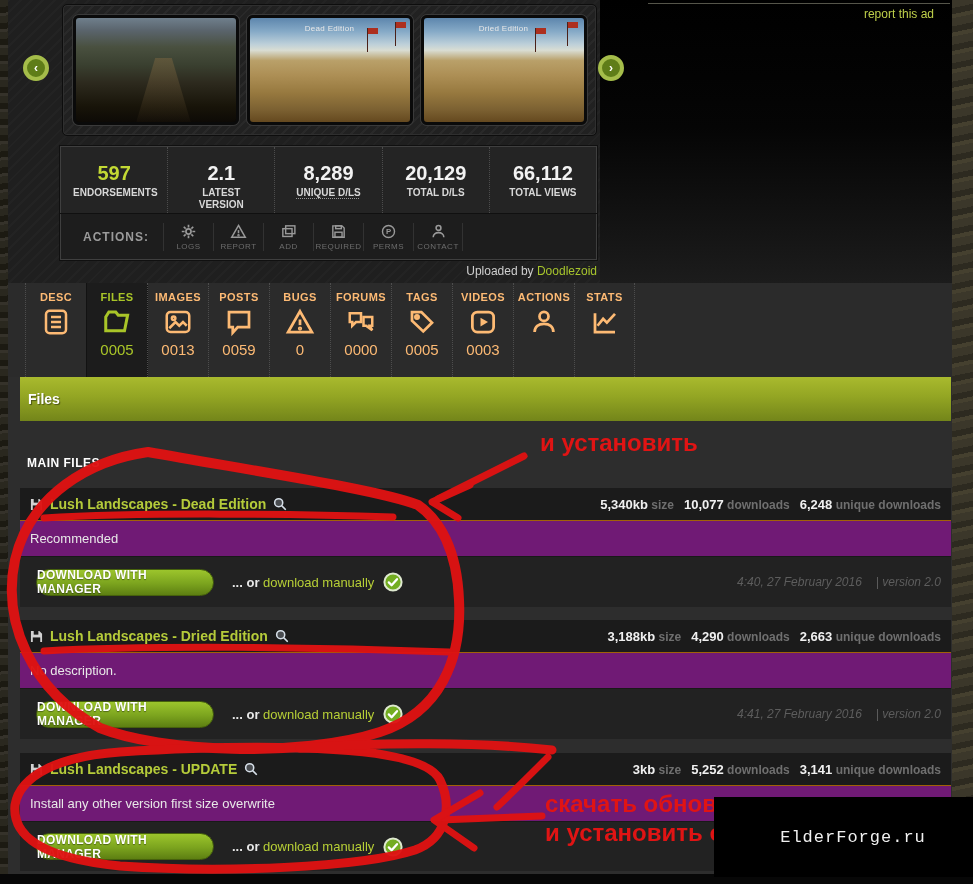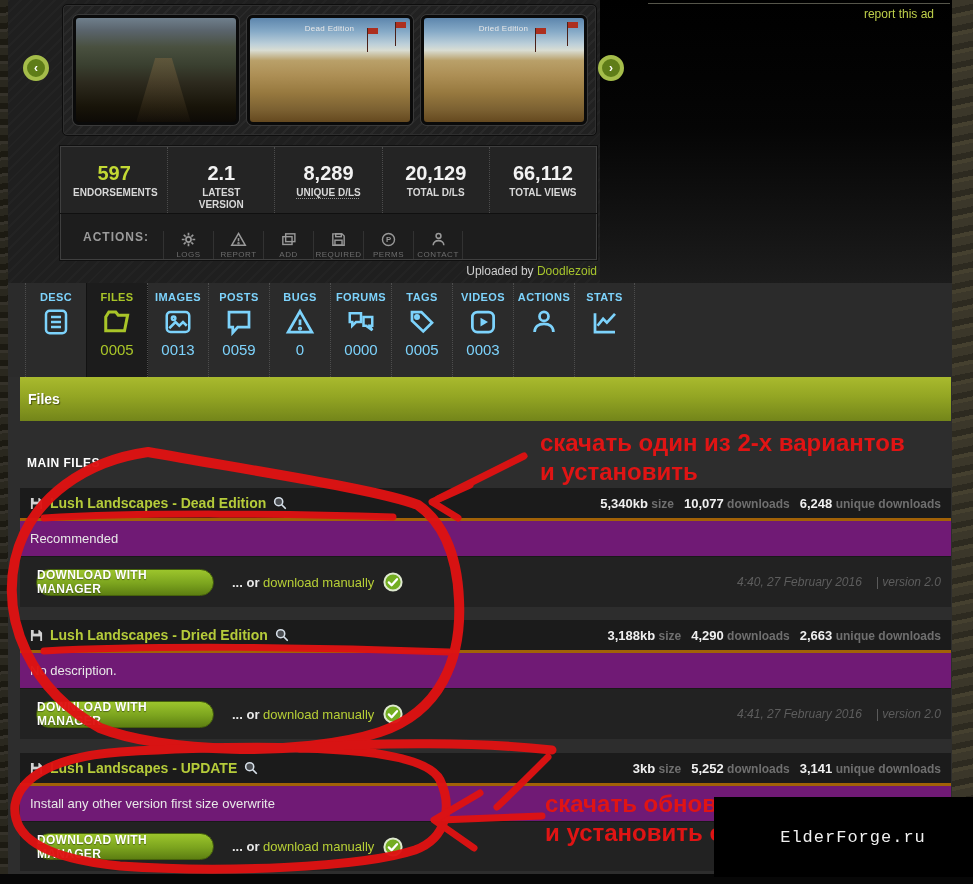--- a/index.html
+++ b/index.html
@@ -50,58 +50,58 @@
   .stat-cell + .stat-cell { border-left:1px dotted #4c4c4c; }
   .stat-value { font-size:20px; font-weight:bold; color:#f2f2f2; }
   .stat-value.hl { color:#c3d934; }
   .stat-label { font-size:10px; font-weight:bold; color:#d8d8d8; text-align:center;
     line-height:12px; margin-top:2px; max-width:82px; }
   .stat-label.dotted { text-decoration:underline dotted #999; text-underline-offset:2px; }
 
   
   .actions-panel { left:60px; top:214px; width:537px; height:46px; background:#1d1d1d;
     border:1px solid #3f3f3f; border-top:none; box-shadow:0 0 0 1px #101010;
-    display:flex; align-items:flex-end; z-index:3; }
+    display:flex; align-items:center; z-index:3; }
   .actions-label { font-size:12px; font-weight:bold; color:#9b9b9b; letter-spacing:1px;
     align-self:center; margin-left:22px; margin-right:14px; }
   .action-item { width:50px; display:flex; flex-direction:column; align-items:center;
     justify-content:center; border-left:1px solid #323232; color:#999; }
   .action-item:last-of-type { border-right:1px solid #323232; }
   .action-item svg { width:17px; height:17px; }
   .action-name { font-size:8px; color:#6d6d6d; letter-spacing:.5px; margin-top:2px; }
 
   .uploaded-by { left:60px; top:264px; width:537px; text-align:right; font-size:12px; color:#cfcfcf; z-index:3; }
   .uploaded-by .uploader { color:#a6c42c; }
 
   
   .tab-bar { left:8px; top:283px; width:944px; height:94px; background:#2b2b2b; z-index:3;
     display:flex; padding-left:17px; }
   .tab { width:61px; height:94px; display:flex; flex-direction:column; align-items:center;
-    border-left:1px dotted #4d4d4d; color:#7dd3fc; padding-top:8px; }
+    border-left:1px dotted #4d4d4d; color:#fdba74; padding-top:8px; }
   .tab:last-child { border-right:1px dotted #4d4d4d; }
   .tab-label { font-size:11px; font-weight:bold; letter-spacing:.4px; }
   .tab-icon { height:38px; display:flex; align-items:center; }
   .tab-icon svg { width:30px; height:30px; }
   .tab-count { font-size:15px; }
   .tab.active { background:#1c1c1c; border-left:1px solid #121212;
     box-shadow:1px 0 0 #121212; color:#a9c528; }
 
   
   .files-bar { left:20px; top:377px; width:931px; height:44px; z-index:3;
     background:linear-gradient(180deg,#a9ba2e 0%,#93a523 45%,#73851a 100%);
     background-blend-mode:multiply; display:flex; align-items:center; }
   .files-bar-title { font-size:14px; font-weight:bold; color:#fff; margin-left:8px;
     text-shadow:1px 1px 1px rgba(0,0,0,.45); }
 
   .main-files-label { left:27px; top:456px; font-size:12px; font-weight:bold; color:#fff;
     letter-spacing:.5px; z-index:3; }
 
   
   .file-block { left:20px; width:931px; z-index:3; }
-  .file-header { height:33px; background:#1b1b1b; border-bottom:3px solid #a16207;
+  .file-header { height:33px; background:#1b1b1b; border-bottom:1px solid #a16207;
     display:flex; align-items:center; padding:0 10px; }
   .floppy-icon { width:13px; height:13px; margin-right:7px; flex:none; }
   .file-name { font-size:14px; font-weight:bold; color:#b5cb3a; margin-right:7px; white-space:nowrap; }
   .zoom-icon { width:14px; height:14px; flex:none; }
   .file-stats { margin-left:auto; font-size:12px; color:#6f6f6f; white-space:nowrap;font-weight:bold; }
   .file-stats b { font-size:13px; color:#f0f0f0; }
   .file-stats .gap { display:inline-block; width:10px; }
   .file-desc { height:36px; background:#701a75; border-bottom:1px solid #191919;
     display:flex; align-items:center; padding:0 10px; font-size:13px; color:#e8e8e8; }
   .file-dl { background:#222; display:flex; align-items:center; padding:0 10px; }
@@ -438,21 +438,20 @@
     <path d="M44,518 C140,512 300,514 393,517" stroke-width="7"></path>
     <path d="M44,651 C150,645 320,647 449,652" stroke-width="7"></path>
     <path d="M120,752 C60,756 20,775 15,805 C12,835 40,858 120,866 C220,873 360,868 415,850 C448,838 452,805 440,780 C430,760 380,750 300,748 C240,746 170,749 120,752 Z" stroke-width="9"></path>
     <path d="M300,748 C380,742 480,742 552,750" stroke-width="9"></path>
     <path d="M542,816 L440,820" stroke-width="7"></path>
     <path d="M480,793 L434,820 L474,848" stroke-width="7"></path>
     <path d="M548,757 C530,775 512,793 497,807" stroke-width="7"></path>
   </g>
 </svg>
 <div class="anno-text note1">
-  <div>скачать один из 2-х вариантов</div>
   <div>и установить</div>
 </div>
 <div class="anno-text note2">
   <div>скачать обновл</div>
   <div>и установить с з</div>
 </div>
 
 <div class="abs bottom-strip"></div>
 
 <div class="abs watermark">

